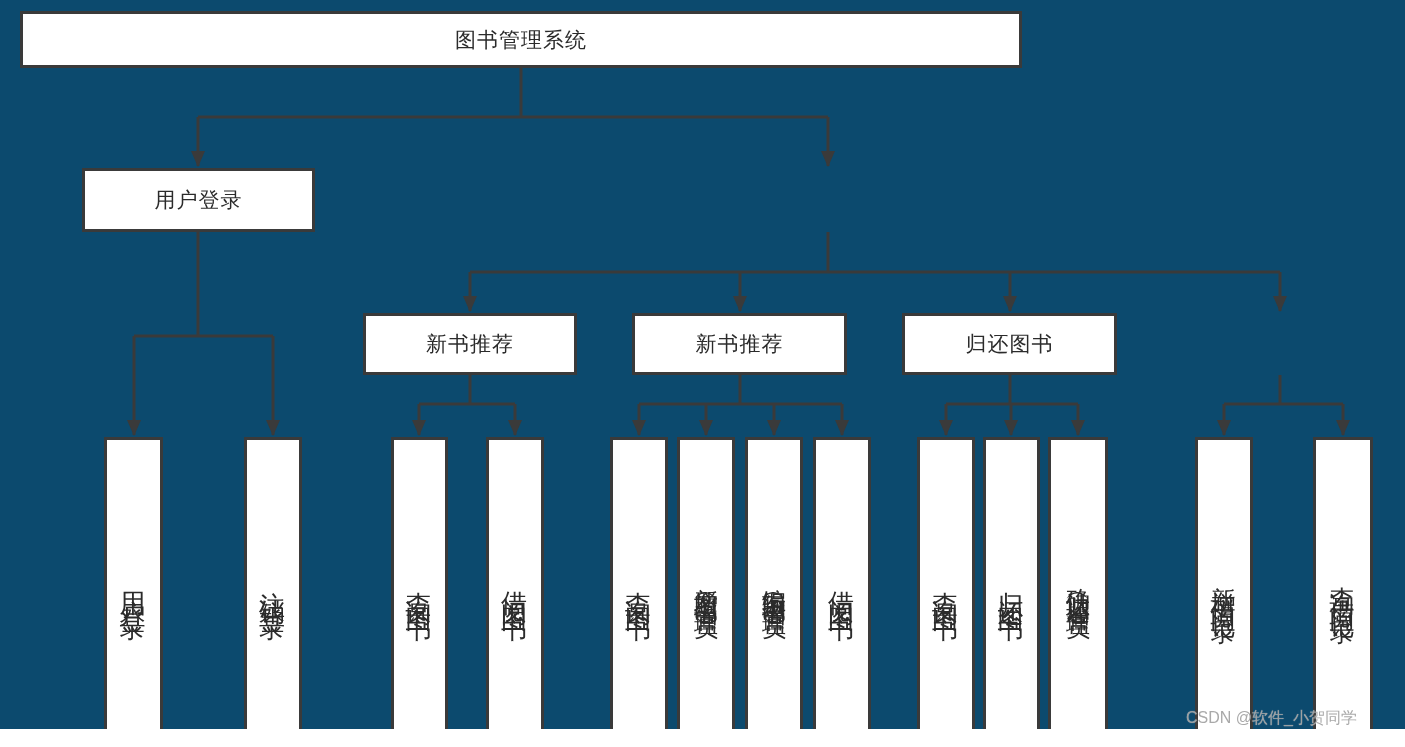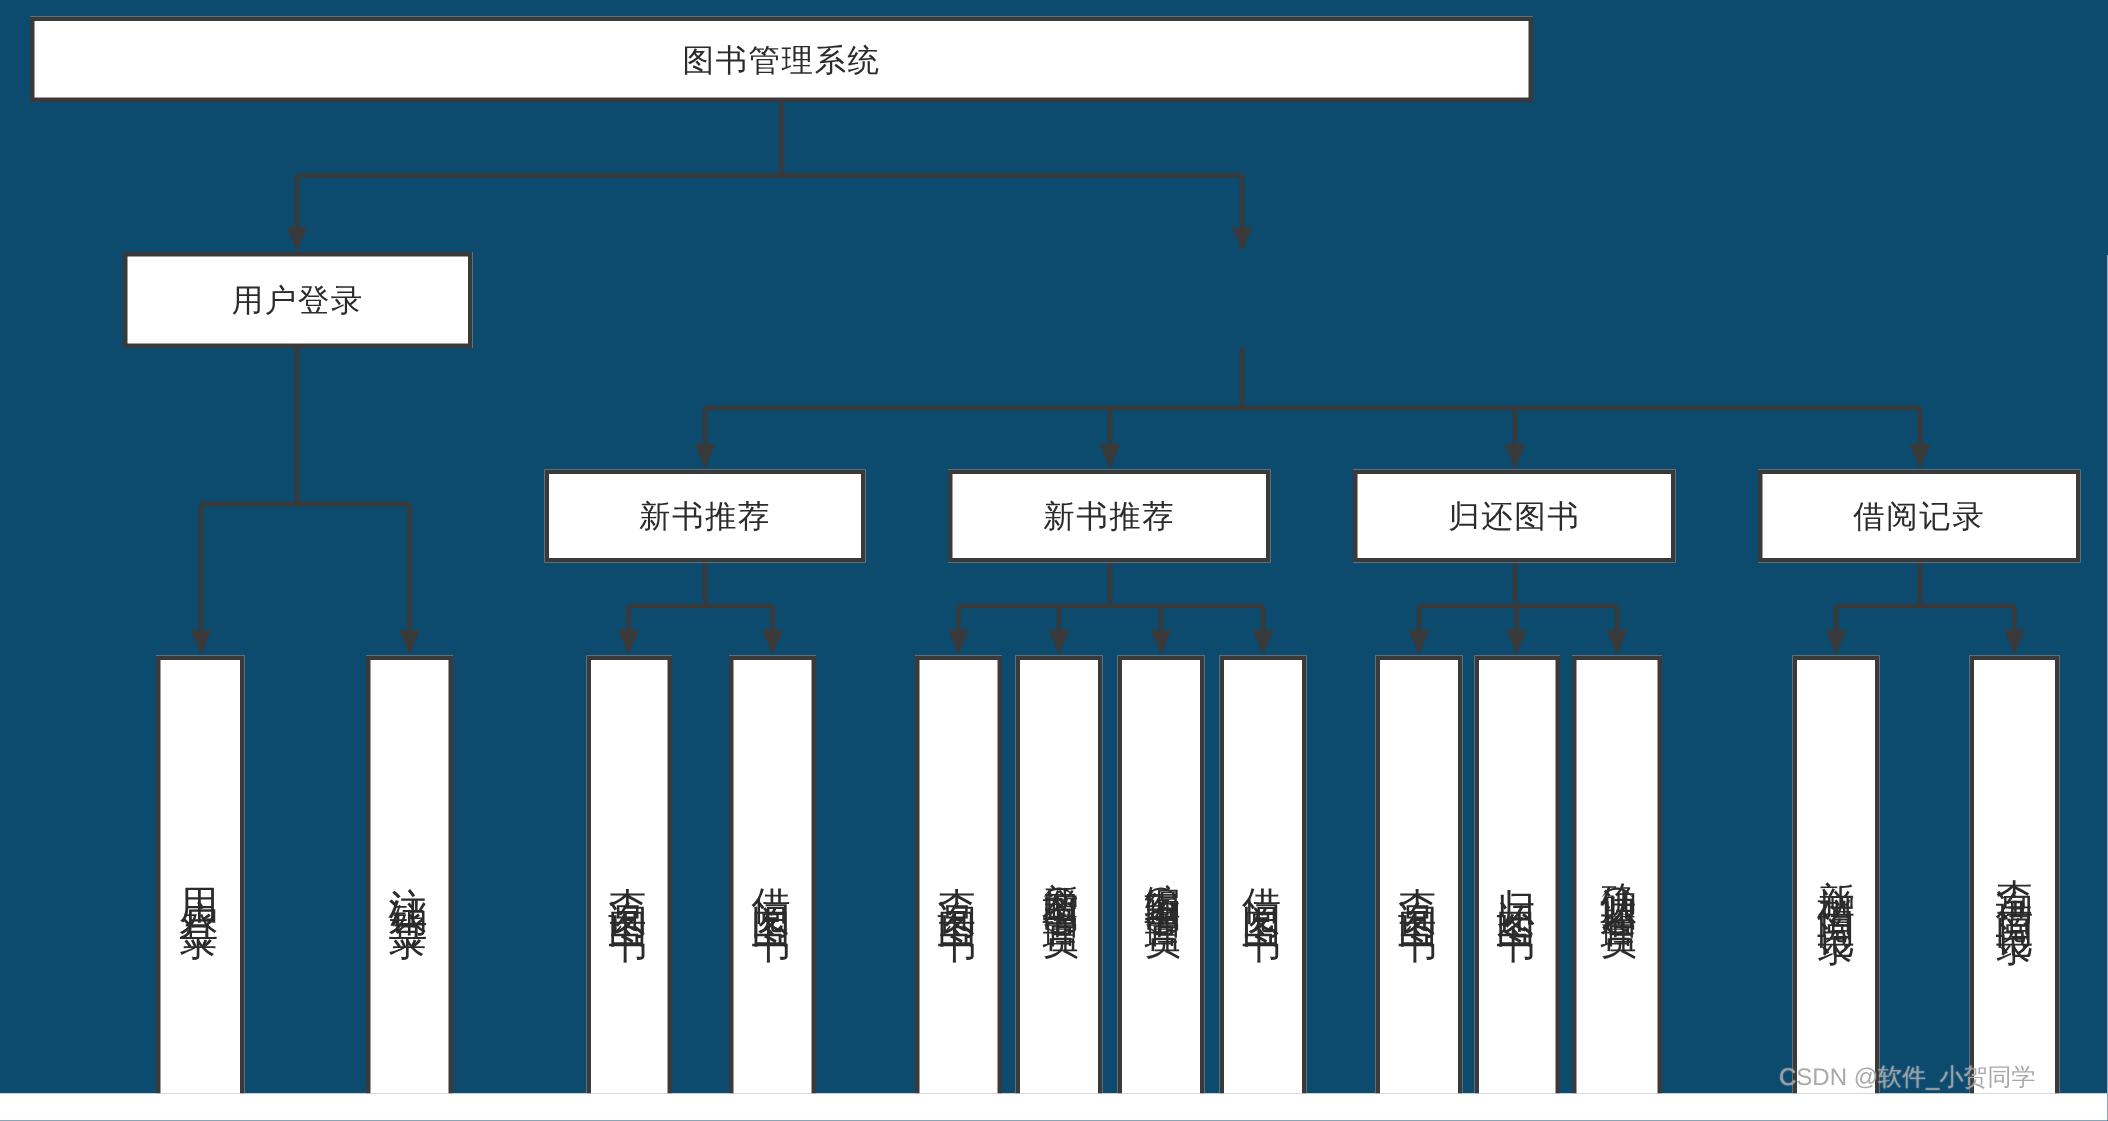--- a/index.html
+++ b/index.html
@@ -112,23 +112,20 @@
 
   <div class="node h" style="left:363px; top:313px; width:214px; height:62px">
     <span>新书推荐</span>
   </div>
   <div class="node h" style="left:632px; top:313px; width:215px; height:62px">
     <span>新书推荐</span>
   </div>
   <div class="node h" style="left:902px; top:313px; width:215px; height:62px">
     <span>归还图书</span>
   </div>
-  <div class="node h" style="left:1172px; top:313px; width:215px; height:62px">
-    <span>借阅记录</span>
-  </div>
 
   <div class="node v" style="left:104px; top:437px; width:59px; height:300px">
     <span class="s4">用户登录</span>
   </div>
   <div class="node v" style="left:244px; top:437px; width:58px; height:300px">
     <span class="s4">注销登录</span>
   </div>
   <div class="node v" style="left:391px; top:437px; width:57px; height:300px">
     <span class="s4">查询图书</span>
   </div>

